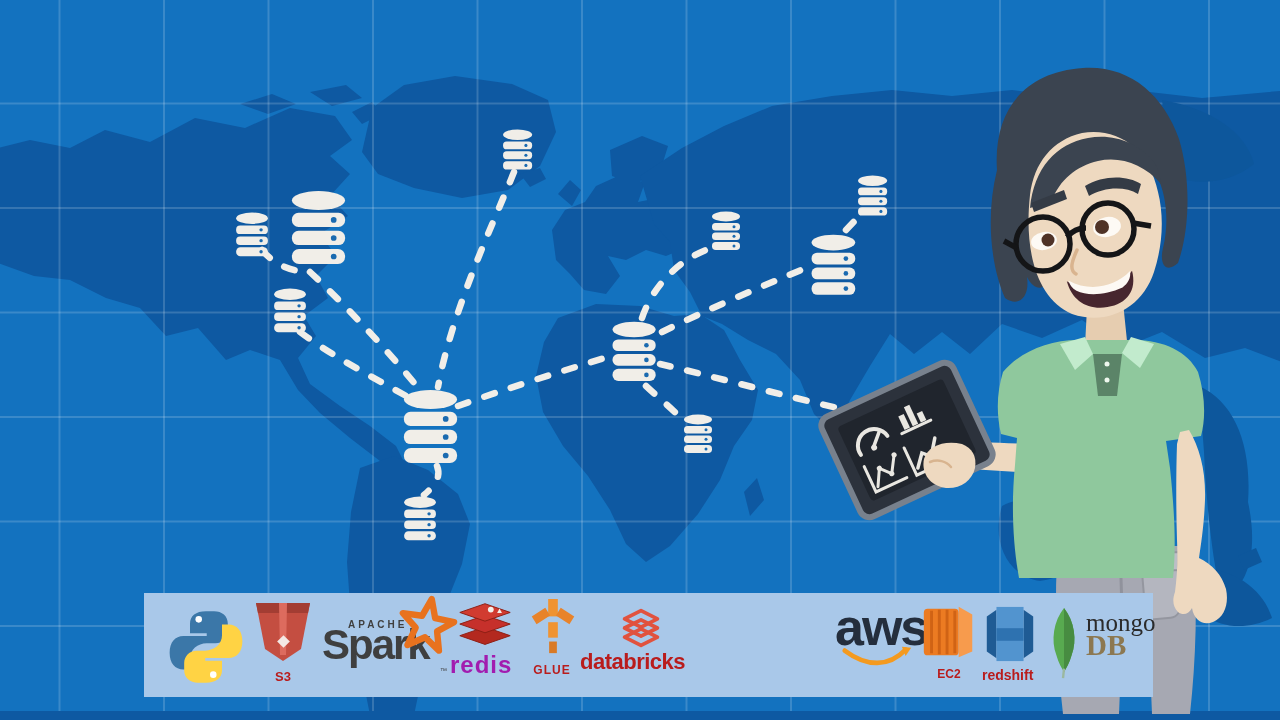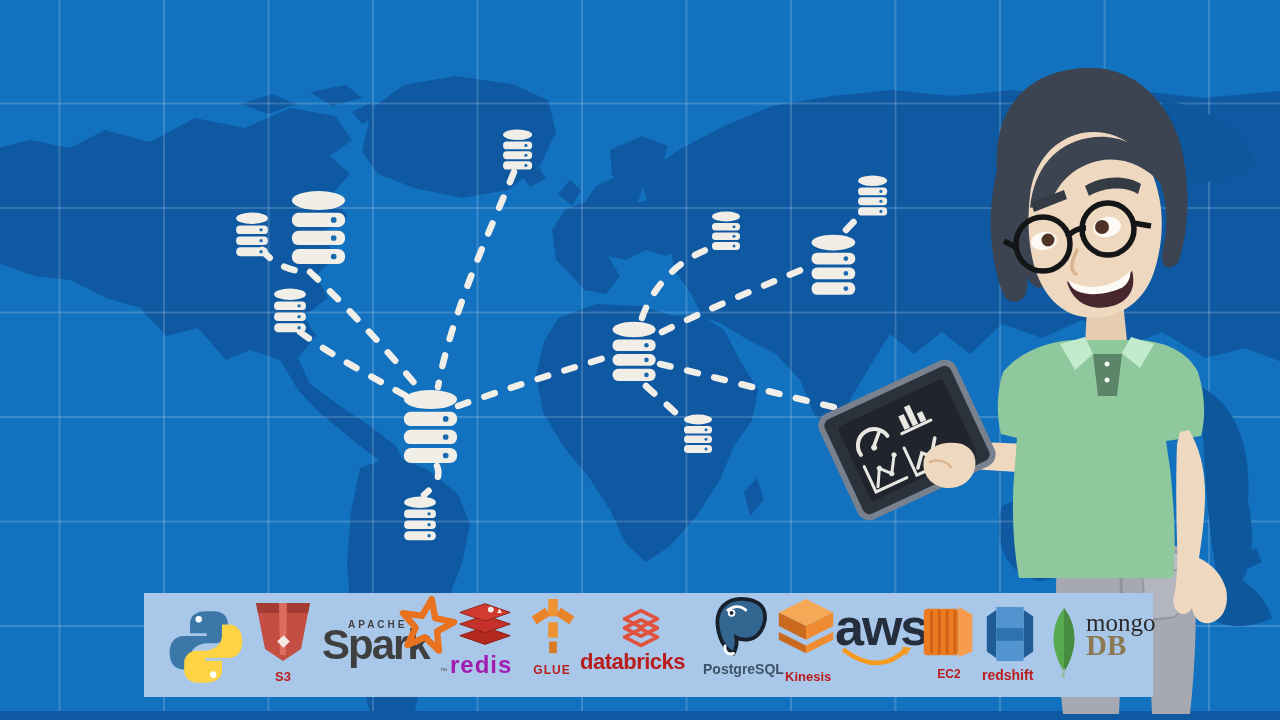--- a/index.html
+++ b/index.html
@@ -237,41 +237,21 @@
     <svg width="46" height="42" viewBox="0 0 48 46" style="position:absolute;left:38px;top:0;">
       <g fill="none" stroke="#e1523e" stroke-width="4" stroke-linejoin="round">
         <path d="M6,13 L24,4 L42,13 L24,22 Z"></path>
         <path d="M6,23 L24,14 L42,23 L24,32 Z"></path>
         <path d="M6,33 L24,24 L42,33 L24,42 Z"></path>
       </g>
     </svg>
     <span class="databricks-word">databricks</span>
   </div>
 
-  <div class="logo" style="left:559px;top:2px;width:86px;height:95px;">
-    <svg width="64" height="66" viewBox="0 0 68 70" style="position:absolute;left:6px;top:0;">
-      <path d="M34,4 C18,4 8,15 9,31 C10,45 16,57 26,62 C29,57 30,51 29,45 C36,49 46,48 52,42 C60,34 62,20 56,12 C50,5 42,4 34,4 Z" fill="#336791" stroke="#17202b" stroke-width="4"></path>
-      <path d="M20,16 C26,11 34,11 39,16" fill="none" stroke="#fff" stroke-width="3" stroke-linecap="round"></path>
-      <path d="M26,62 C20,64 16,60 17,54" fill="none" stroke="#fff" stroke-width="3" stroke-linecap="round"></path>
-      <circle cx="24" cy="19" r="4" fill="#fff"></circle>
-      <circle cx="24" cy="19" r="2" fill="#17202b"></circle>
-    </svg>
-    <span class="pg-word">PostgreSQL</span>
-  </div>
-
-  <div class="logo" style="left:627px;top:4px;width:70px;height:95px;">
-    <svg width="66" height="66" viewBox="0 0 68 68" style="position:absolute;left:2px;top:0;">
-      <path d="M34,2 L62,16 L34,30 L6,16 Z" fill="#f5a855"></path>
-      <path d="M6,16 L34,30 L34,44 L6,30 Z" fill="#c96a1e"></path>
-      <path d="M62,16 L34,30 L34,44 L62,30 Z" fill="#ef8c31"></path>
-      <path d="M6,36 L34,50 L34,58 L6,44 Z" fill="#c96a1e"></path>
-      <path d="M62,36 L34,50 L34,58 L62,44 Z" fill="#ef8c31"></path>
-    </svg>
-    <span class="lbl lbl-kinesis">Kinesis</span>
-  </div>
+
 
   <div class="logo" style="left:691px;top:8px;width:84px;height:80px;">
     <span class="aws-word">aws</span>
     <svg width="76" height="24" viewBox="0 0 78 26" style="position:absolute;left:4px;top:44px;">
       <path d="M4,6 C28,24 52,24 70,5" fill="none" stroke="#f49a1f" stroke-width="5" stroke-linecap="round"></path>
       <path d="M66,2 L76,3 L70,12 Z" fill="#f49a1f"></path>
     </svg>
   </div>
 
   <div class="logo" style="left:776px;top:8px;width:58px;height:90px;">

